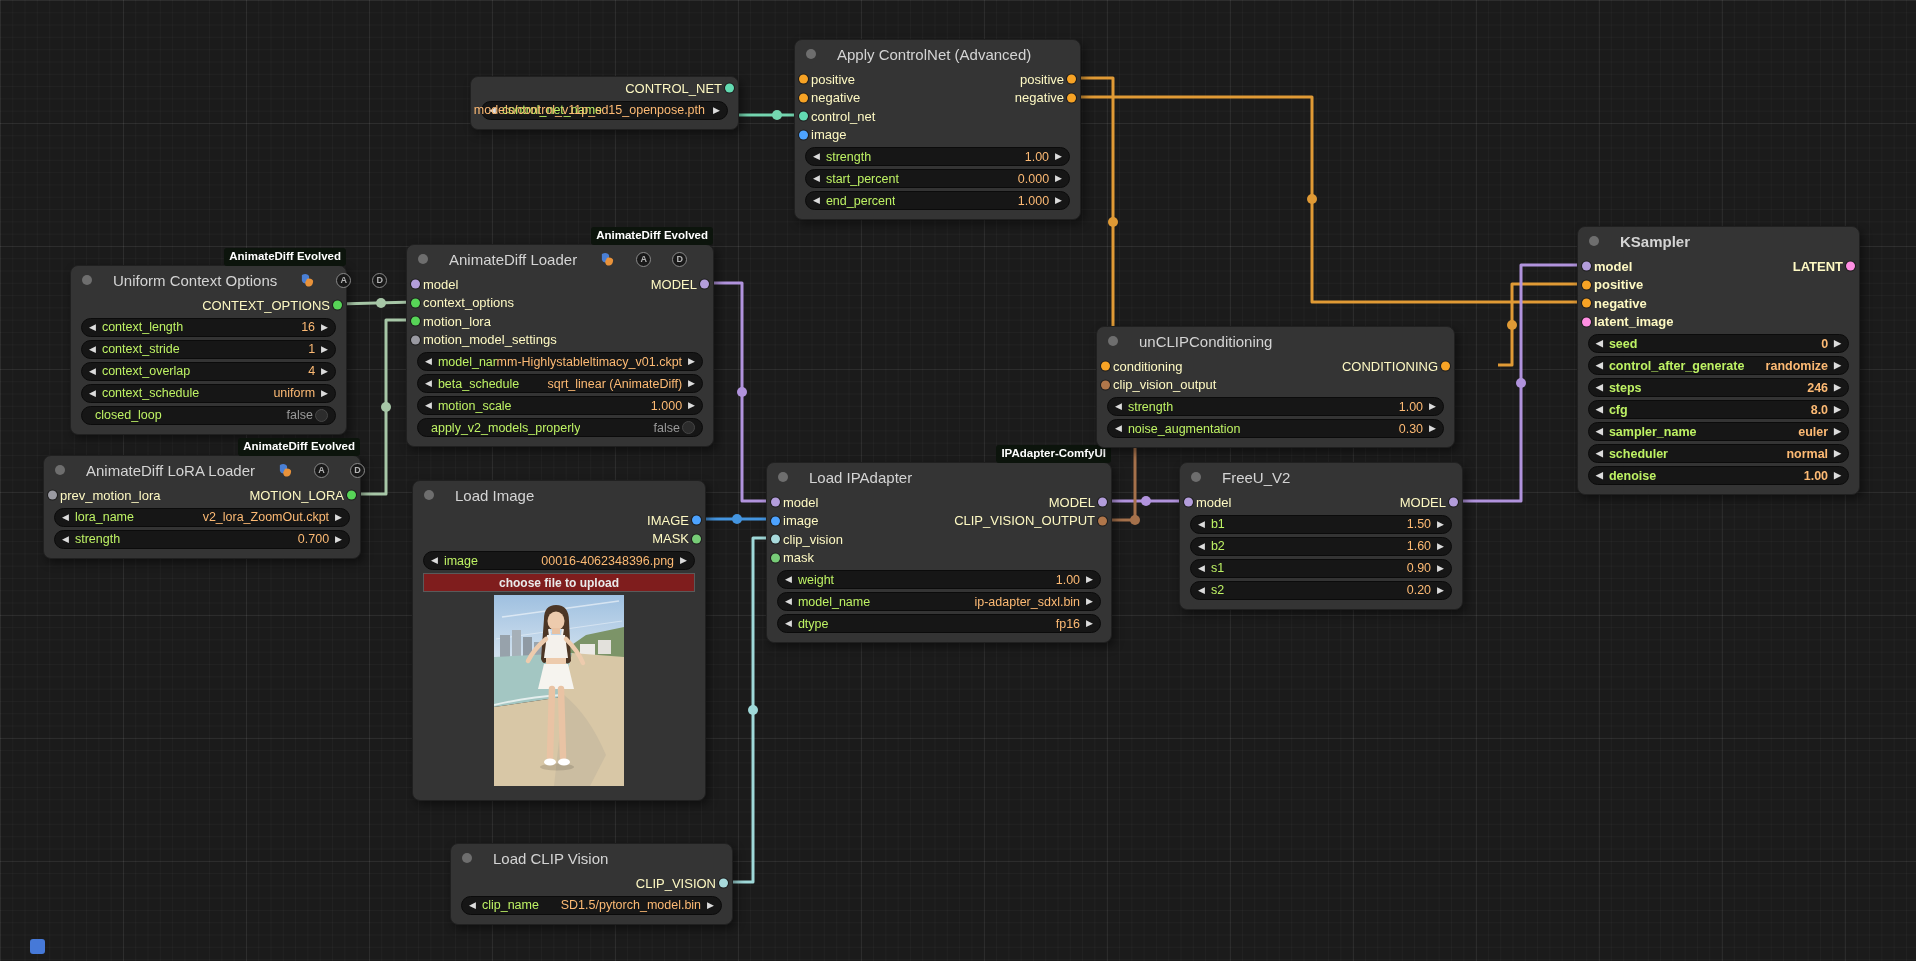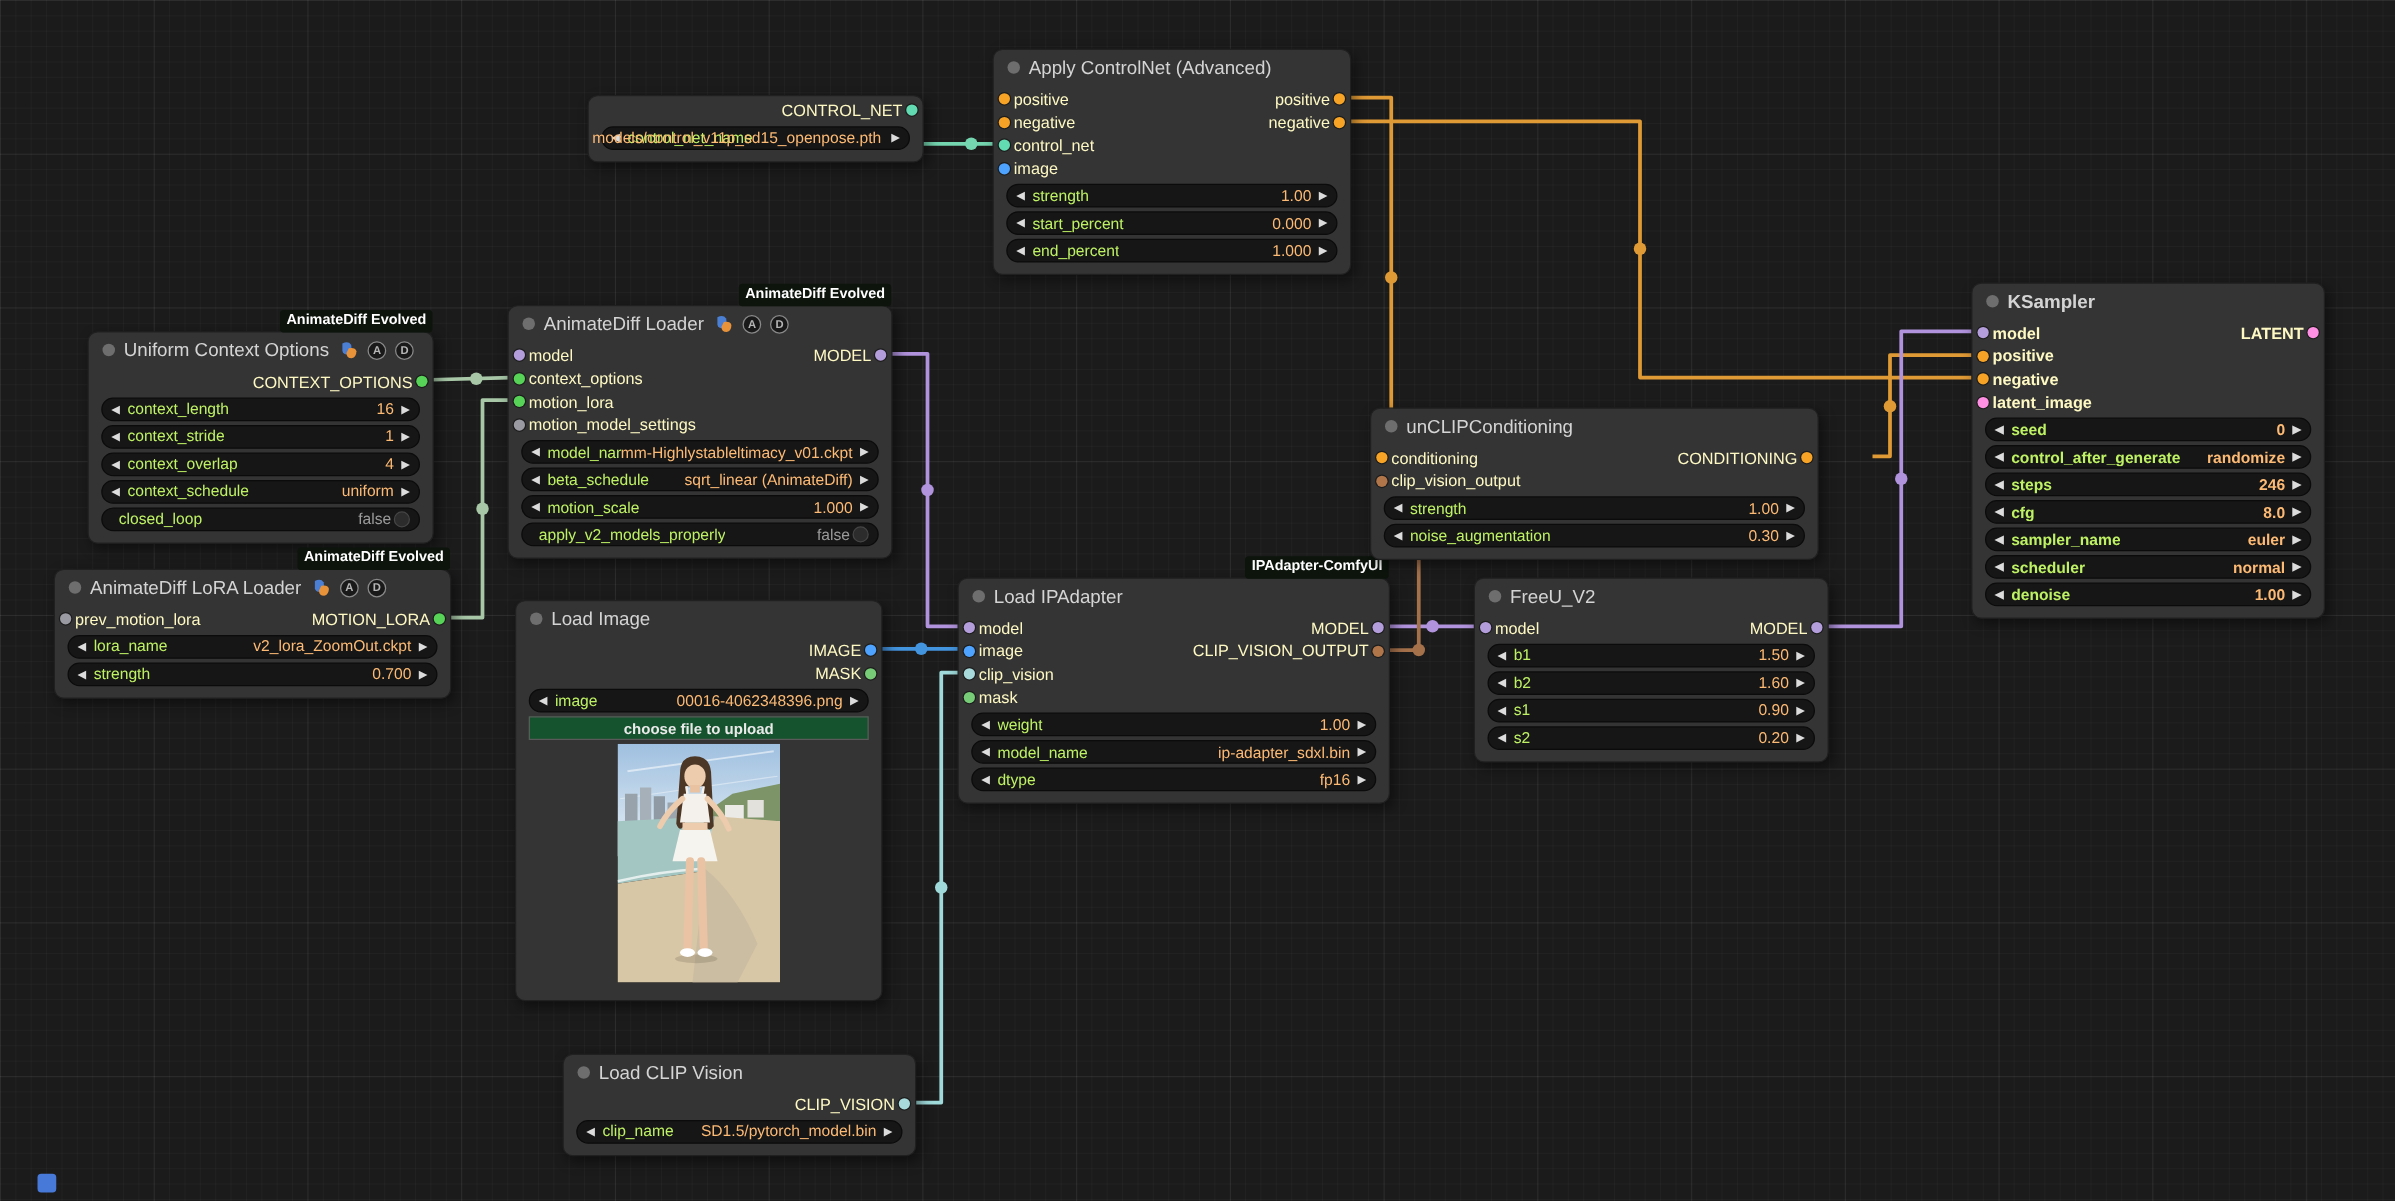--- a/index.html
+++ b/index.html
@@ -26,21 +26,21 @@
     background:#343434;border:1px solid #202020;border-radius:8px;
     box-shadow:3px 4px 10px rgba(0,0,0,0.45);
     color:#c9c9c9;box-sizing:border-box;
   }
   .badge{
     position:absolute;top:-18px;right:0;
     background:#0c140c;color:#ffffff;
     font-size:11.5px;font-weight:bold;line-height:1;
     padding:3px 5px;border-radius:3px;white-space:nowrap;
   }
-  .title-bar{height:28px;display:flex;align-items:center;gap:7px;padding:0 11px;}
+  .title-bar{height:28px;display:flex;align-items:center;gap:21px;padding:0 11px;}
   .t-dot{width:10px;height:10px;border-radius:50%;background:#6e6e6e;flex:none;}
   .t-text{font-size:15px;color:#d4d4d4;white-space:nowrap;}
   .t-circle{
     width:13px;height:13px;border-radius:50%;flex:none;
     background:#191919;border:1px solid #8a8a8a;color:#b5b5b5;
     font-size:9px;font-weight:bold;display:flex;align-items:center;justify-content:center;
   }
   .masks-ic{flex:none;display:flex;margin-left:2px;}
 
   .slots{padding-top:2px;}
@@ -67,21 +67,21 @@
   .w-label{color:#bef264;margin-left:6px;white-space:nowrap;overflow:hidden;}
   .w-value{margin-left:auto;margin-right:6px;color:#fdba74;white-space:nowrap;}
   .widget.toggle .w-label{color:#bef264;}
   .widget.toggle .w-value{color:#9a9a9a;margin-right:2px;}
   .knob{width:13px;height:13px;border-radius:50%;background:#2c2c2c;border:1px solid #454545;flex:none;box-sizing:border-box;}
   .widget.overlap{position:relative;}
   .widget.overlap .w-label{position:absolute;left:20px;margin:0;}
   .widget.overlap .w-value{position:absolute;right:22px;margin:0;}
   .widget.overlap .arrow.r{margin-left:auto;}
   .btn-widget{
-    height:19px;margin-bottom:3px;background:#14532d;border:1px solid #5a5a5a;
+    height:19px;margin-bottom:3px;background:#7f1d1d;border:1px solid #5a5a5a;
     display:flex;align-items:center;justify-content:center;
     font-size:12px;font-weight:bold;color:#eaeaea;box-sizing:border-box;
   }
   .img-preview{display:block;width:130px;height:191px;margin:3px auto 8px;background:#222;}
   .blue-marker{position:absolute;left:30px;top:939px;width:15px;height:15px;
     background:#4679d8;border-radius:3px;z-index:3;}
 </style>
 </head>
 <body>
 

